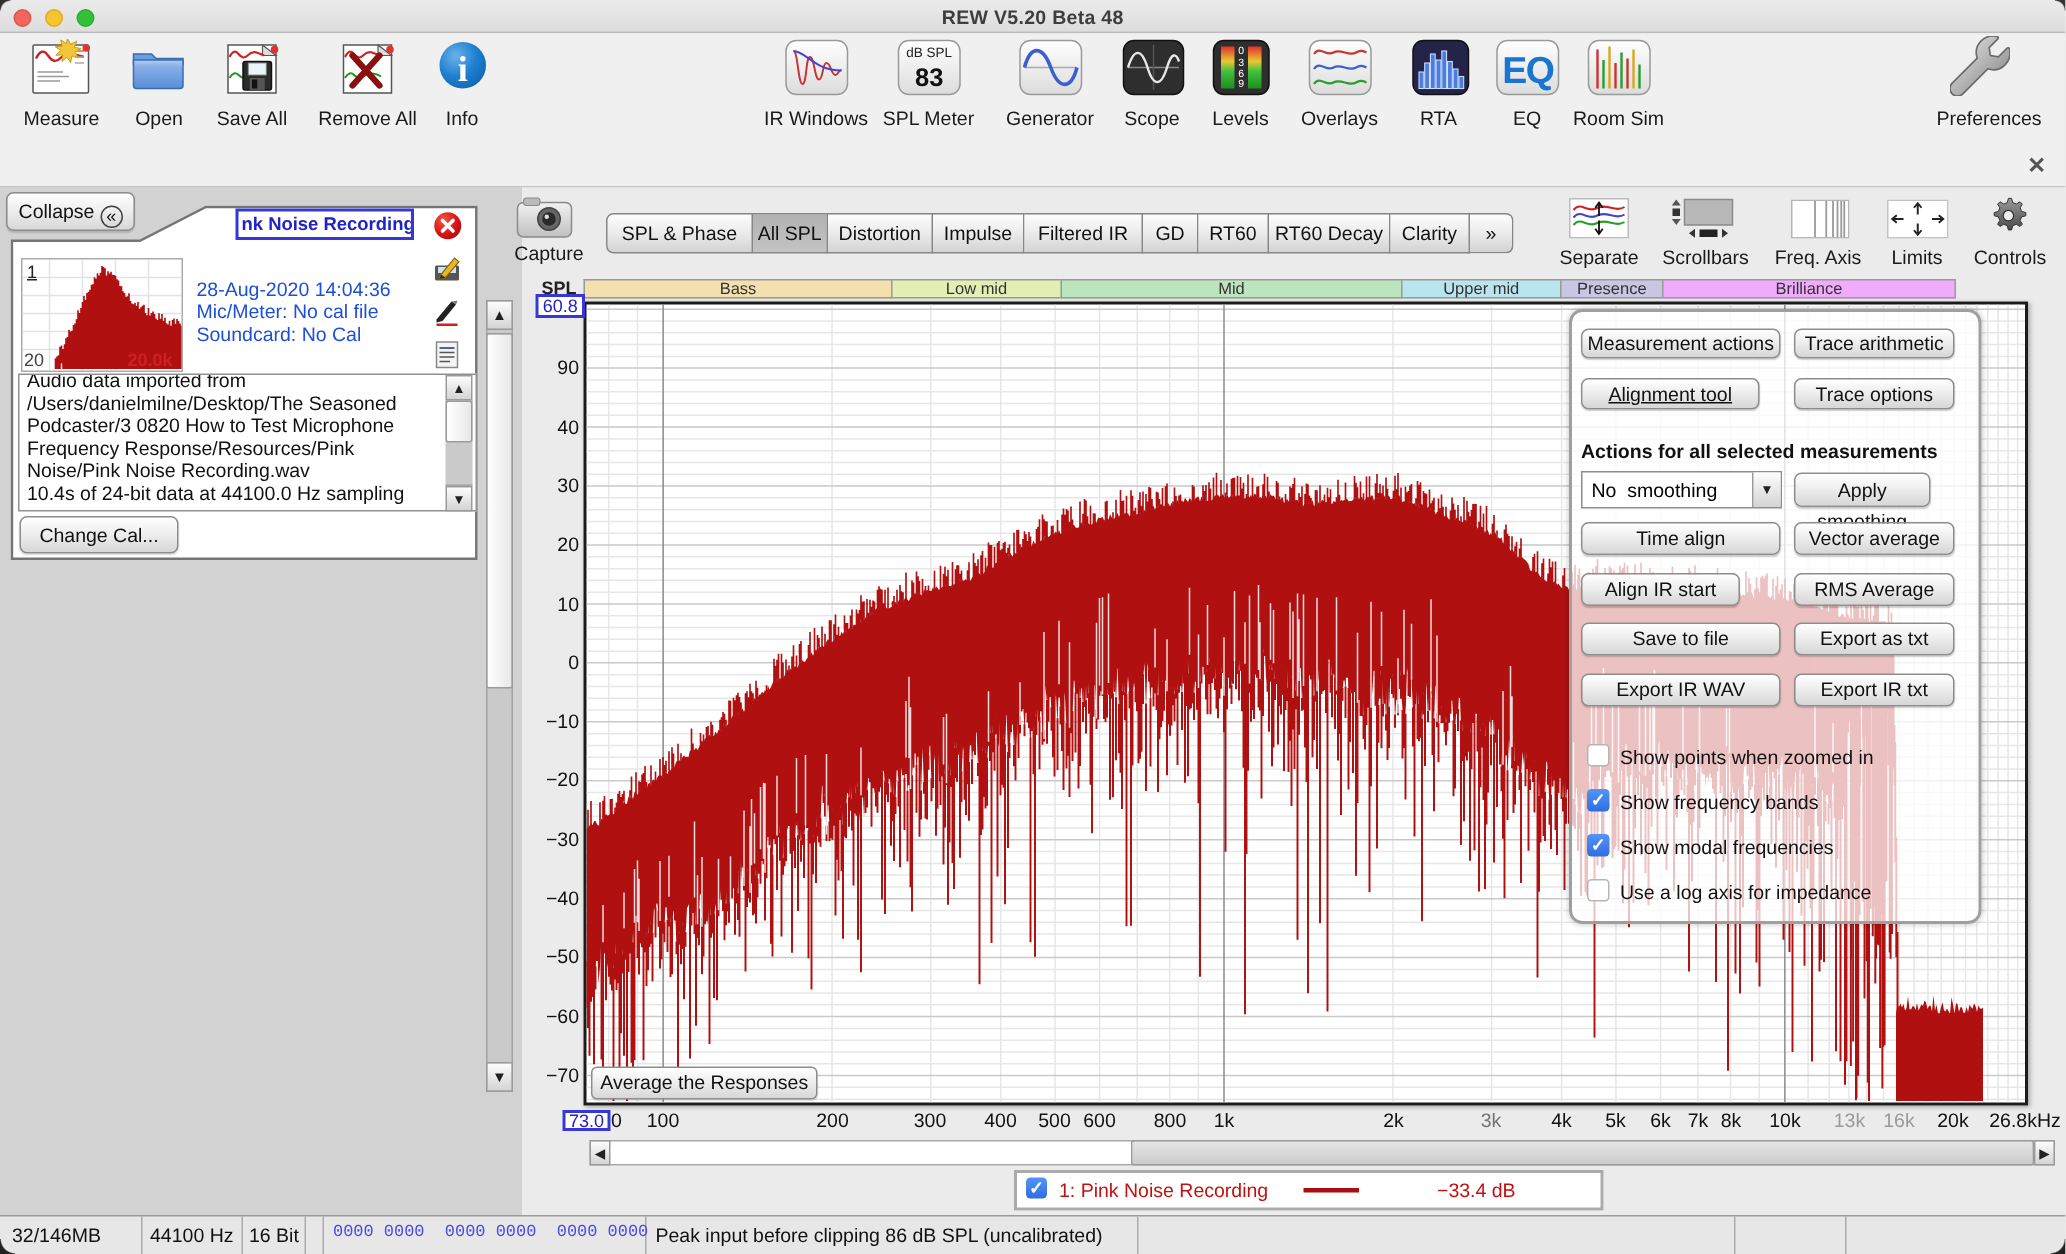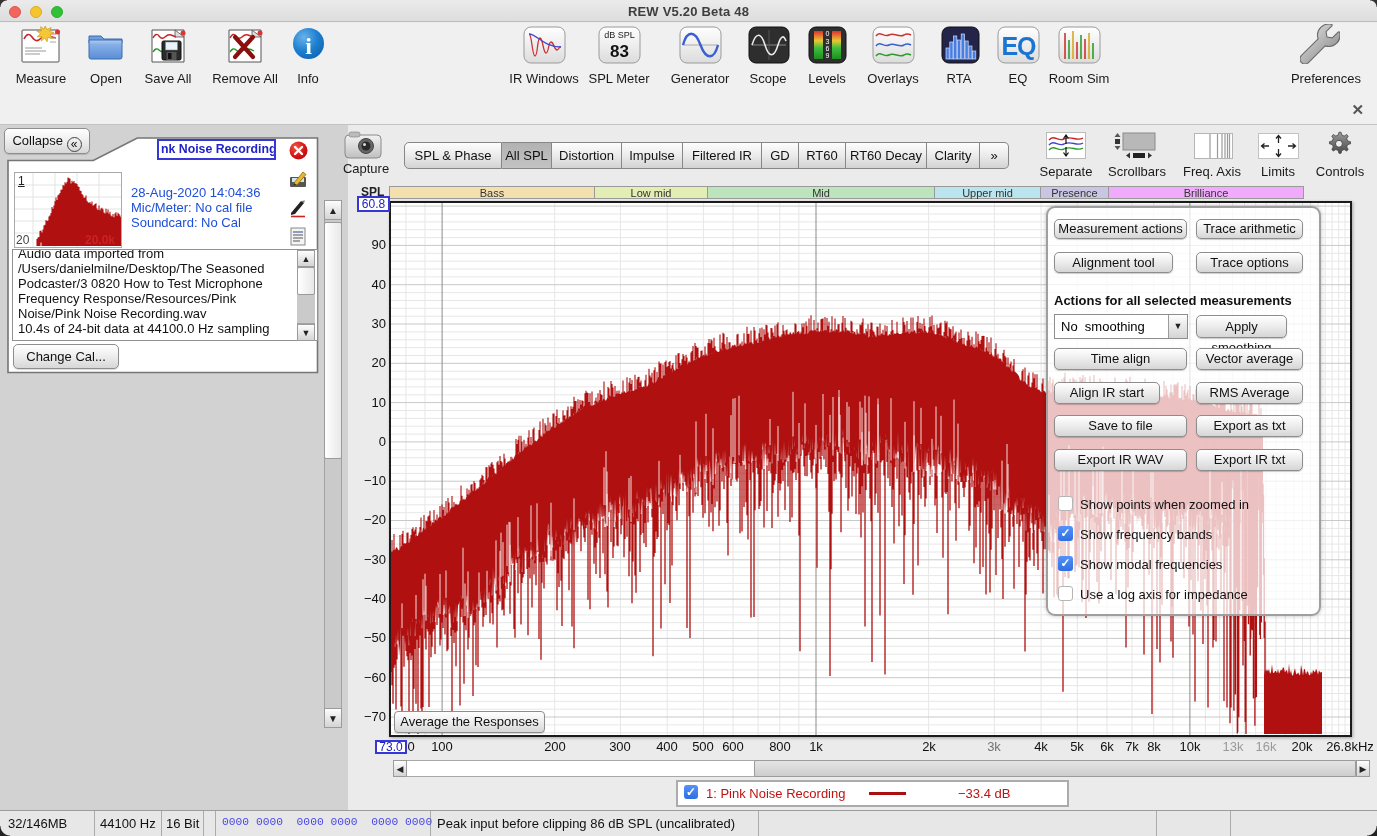--- a/index.html
+++ b/index.html
@@ -467,21 +467,21 @@
 
 <div class="abs legend"></div>
 <div class="abs cb cbon" style="left:684px;top:785px;width:14px;height:14px;line-height:14px;">✓</div>
 <div class="abs" style="left:706px;top:786px;font-size:13px;color:#c11212;">1: Pink Noise Recording</div>
 <div class="abs" style="left:869px;top:792px;width:37px;height:3px;background:#aa0e0e;"></div>
 <div class="abs" style="left:958px;top:786px;font-size:13px;color:#c11212;">−33.4 dB</div>
 
 <div class="abs ovl"></div>
 <div class="abs obtn" style="left:1054px;top:219px;width:133px;height:20px;line-height:18px;">Measurement actions</div>
 <div class="abs obtn" style="left:1196px;top:219px;width:107px;height:20px;line-height:18px;">Trace arithmetic</div>
-<div class="abs obtn" style="left:1054px;top:252px;width:119px;height:21px;line-height:19px;">Alignment tool</div>
+<div class="abs obtn" style="left:1054px;top:252px;width:119px;height:21px;line-height:19px;text-decoration:underline;">Alignment tool</div>
 <div class="abs obtn" style="left:1196px;top:252px;width:107px;height:21px;line-height:19px;">Trace options</div>
 <div class="abs" style="left:1054px;top:293px;font-size:13px;font-weight:bold;color:#111;white-space:nowrap;">Actions for all selected measurements</div>
 <div class="abs" style="left:1054px;top:314px;width:134px;height:25px;background:#fff;border:1px solid #8d8d8d;font-size:13px;line-height:23px;padding-left:6px;">No&nbsp; smoothing</div>
 <div class="abs" style="left:1168px;top:315px;width:19px;height:23px;background:linear-gradient(#fdfdfd,#d4d4d4);border-left:1px solid #9b9b9b;text-align:center;font-size:9px;line-height:23px;color:#222;">▼</div>
 <div class="abs obtn" style="left:1196px;top:315px;width:91px;height:23px;line-height:21px;">Apply smoothing</div>
 <div class="abs obtn" style="left:1054px;top:348px;width:133px;height:22px;line-height:20px;">Time align</div>
 <div class="abs obtn" style="left:1196px;top:348px;width:107px;height:22px;line-height:20px;">Vector average</div>
 <div class="abs obtn" style="left:1054px;top:382px;width:106px;height:22px;line-height:20px;">Align IR start</div>
 <div class="abs obtn" style="left:1196px;top:382px;width:107px;height:22px;line-height:20px;">RMS Average</div>
 <div class="abs obtn" style="left:1054px;top:415px;width:133px;height:22px;line-height:20px;">Save to file</div>

